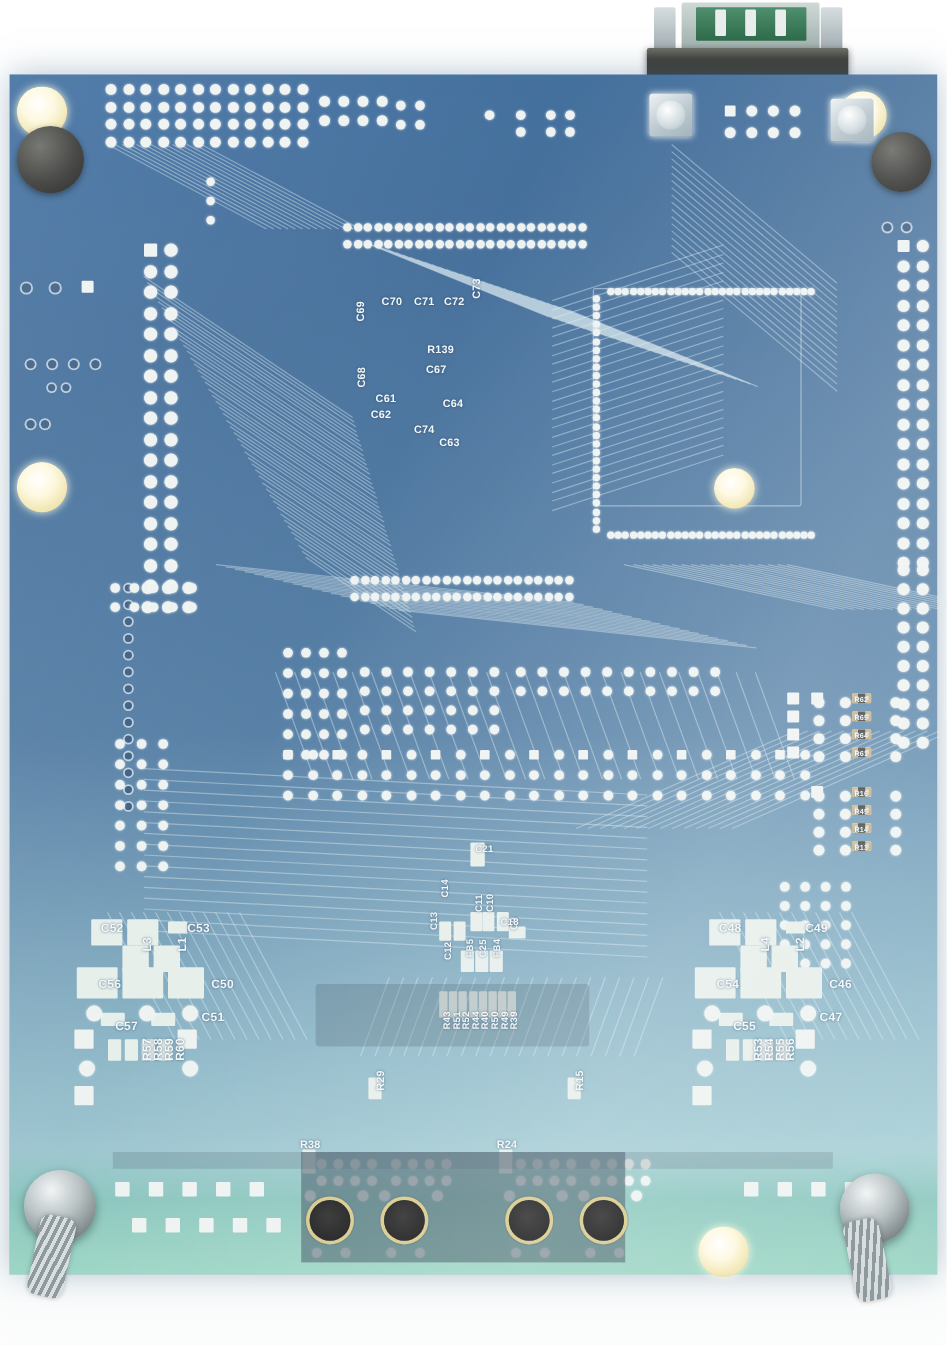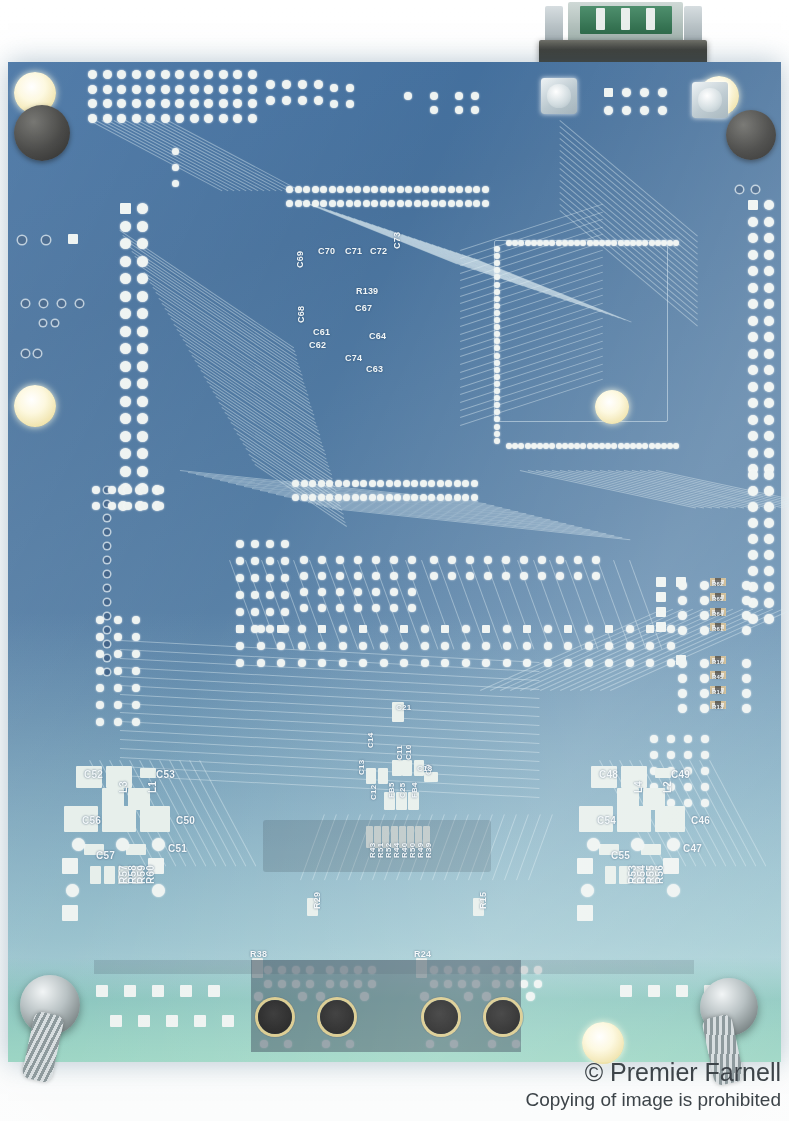--- a/index.html
+++ b/index.html
@@ -1201,17 +1201,13 @@
       </div>
   </div>
 
   <div id="standoffs">
       <div class="standoff" style="left:20px;top:975px;width:60px;height:60px;"></div>
       <div class="thread" style="left:28px;top:1013px;width:30px;height:68px;transform:rotate(12deg);"></div>
       <div class="standoff" style="left:700px;top:978px;width:58px;height:58px;"></div>
       <div class="thread" style="left:708px;top:1016px;width:30px;height:68px;transform:rotate(-12deg);"></div>
     </div>
 
-  <div id="wm">
-    <div class="l1">© Premier Farnell</div>
-    <div class="l2">Copying of image is prohibited</div>
-  </div>
 </div>
 
 </body></html>

